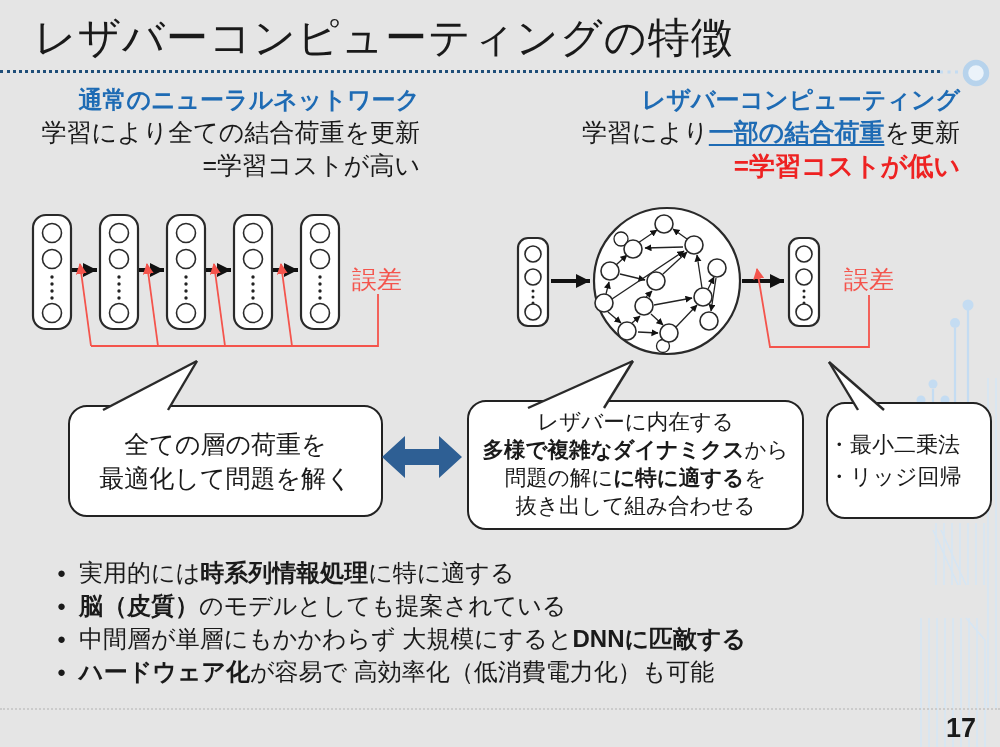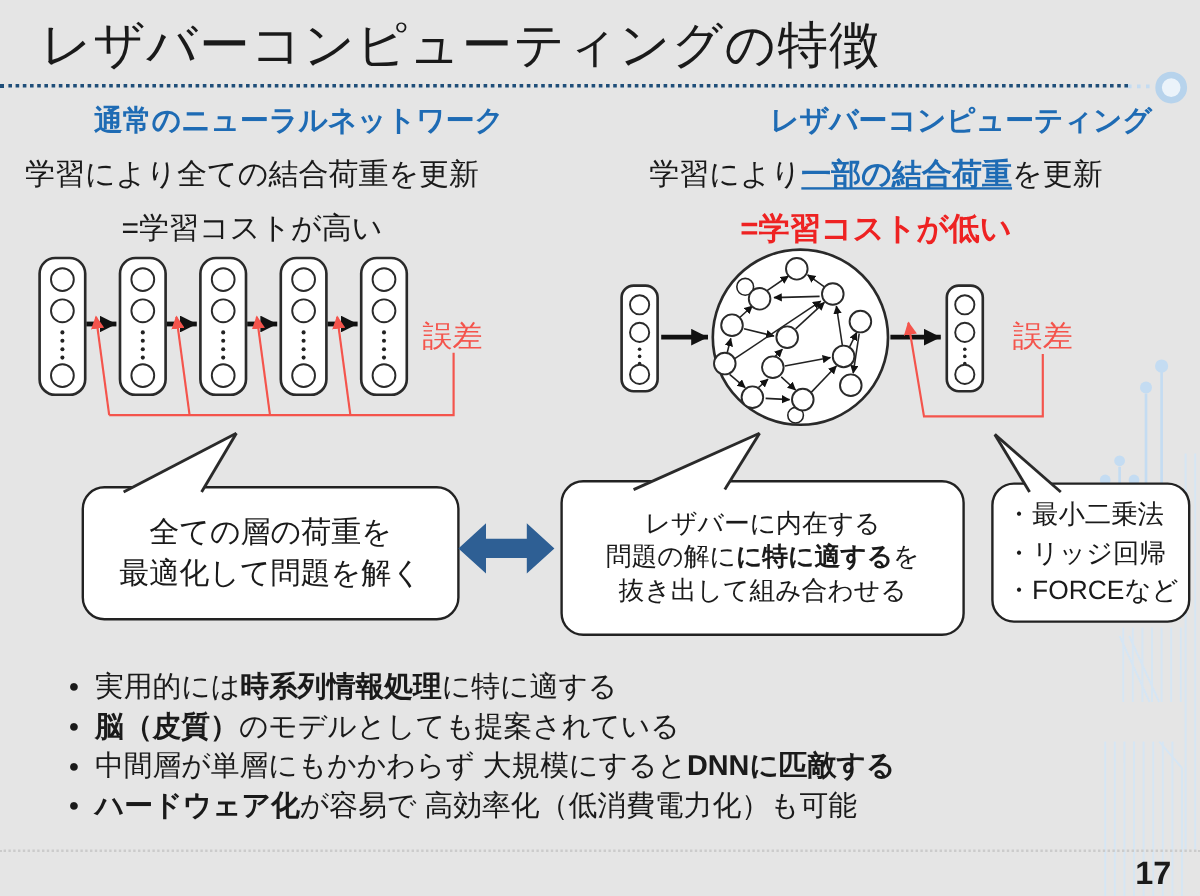--- a/index.html
+++ b/index.html
@@ -12,21 +12,21 @@
          font-family:"Liberation Sans","DejaVu Sans",sans-serif;color:var(--ink);}
   .abs{position:absolute;}
   
   .title{left:34px;top:10px;font-size:42px;font-weight:500;letter-spacing:1px;z-index:1;}
   .title-rule{left:0;top:70px;width:940px;height:0;border-top:3.5px dotted var(--navy_dotted);z-index:1;}
   
   .col{z-index:1;text-align:center;}
   .col-left{left:0;top:84px;width:420px;}
   .col-right{left:500px;top:84px;width:460px;}
   .col-header{font-size:24px;font-weight:bold;color:var(--accent_blue);text-align:right;}
-  .col-line{font-size:25px;margin-top:12px;}
+  .col-line{font-size:25px;margin-top:0;text-align:right;}
   .hl{color:var(--accent_blue);font-weight:bold;text-decoration:underline;
       text-decoration-thickness:2px;text-underline-offset:3px;}
   .red-line{color:var(--emphasis_red);font-weight:bold;font-size:26px;}
   
   .diag{left:0;top:195px;z-index:1;}
   .tails{left:0;top:355px;z-index:3;pointer-events:none;}
   .decor{left:0;top:0;z-index:0;pointer-events:none;}
   .dblarrow{left:378px;top:434px;z-index:2;}
   
   .frame{fill:#fff;stroke:#2a2a2a;stroke-width:2.2px;}
@@ -41,21 +41,21 @@
   .tailfill{fill:#fff;stroke:none;}
   .tailline{stroke:#2a2a2a;stroke-width:2.4px;}
   .decln{stroke:var(--decor_blue);stroke-width:2.2px;} .decdot{fill:var(--decor_blue);}
   .declt{stroke:var(--decor_blue_light);stroke-width:1.6px;}
   
   .bubble{position:absolute;background:#fff;border:2.5px solid #222;border-radius:19px;
           z-index:2;display:flex;flex-direction:column;justify-content:center;align-items:center;}
   .bubble-left{left:68px;top:405px;width:311px;height:108px;font-size:25px;line-height:1.38;}
   .bubble-middle{left:467px;top:400px;width:333px;height:126px;font-size:21.5px;line-height:1.3;text-align:right;}
   .bubble-right{left:826px;top:402px;width:166px;height:117px;font-size:22px;line-height:1.45;
-                align-items:flex-start;padding-left:10px;box-sizing:border-box;}
+                align-items:flex-start;box-sizing:border-box;}
   .bd{font-weight:bold;}
   
   .bullets{left:57px;top:556px;width:930px;z-index:1;}
   .bullet-row{display:flex;align-items:flex-start;font-size:24px;line-height:33px;}
   .bullet-dot{font-size:15px;line-height:33px;margin-right:13px;}
   
   .sep-rule{left:0;top:708px;width:1000px;height:0;border-top:2px dotted #CBCBCB;z-index:0;}
   .page-num{left:946px;top:713px;font-size:27px;font-weight:bold;z-index:2;}
 </style>
 </head>
@@ -270,27 +270,27 @@
       <text class="redtxt" x="844" y="288">誤差</text>
     </g>
   </svg>
 
   <div class="bubble bubble-left">
       <div>全ての層の荷重を</div>
       <div>最適化して問題を解く</div>
     </div>
   <div class="bubble bubble-middle">
       <div><span>レザバーに内在する</span></div>
+      <div><span class="bd">多様で複雑なダイナミクス</span><span>から</span></div>
       <div><span>問題の解に</span><span class="bd">に特に適する</span><span>を</span></div>
       <div><span>抜き出して組み合わせる</span></div>
     </div>
   <div class="bubble bubble-right">
       <div>・最小二乗法</div>
       <div>・リッジ回帰</div>
-      <div>・FORCEなど</div>
     </div>
 
   <svg class="abs tails" width="1000" height="62" viewBox="0 355 1000 62">
     <g>
       <polygon class="tailfill" points="103,410 197,361 168,410"></polygon>
       <line class="tailline" x1="103" y1="410" x2="197" y2="361"></line>
       <line class="tailline" x1="197" y1="361" x2="168" y2="410"></line>
     </g>
     <g>
       <polygon class="tailfill" points="528,408 633,361 604,408"></polygon>

